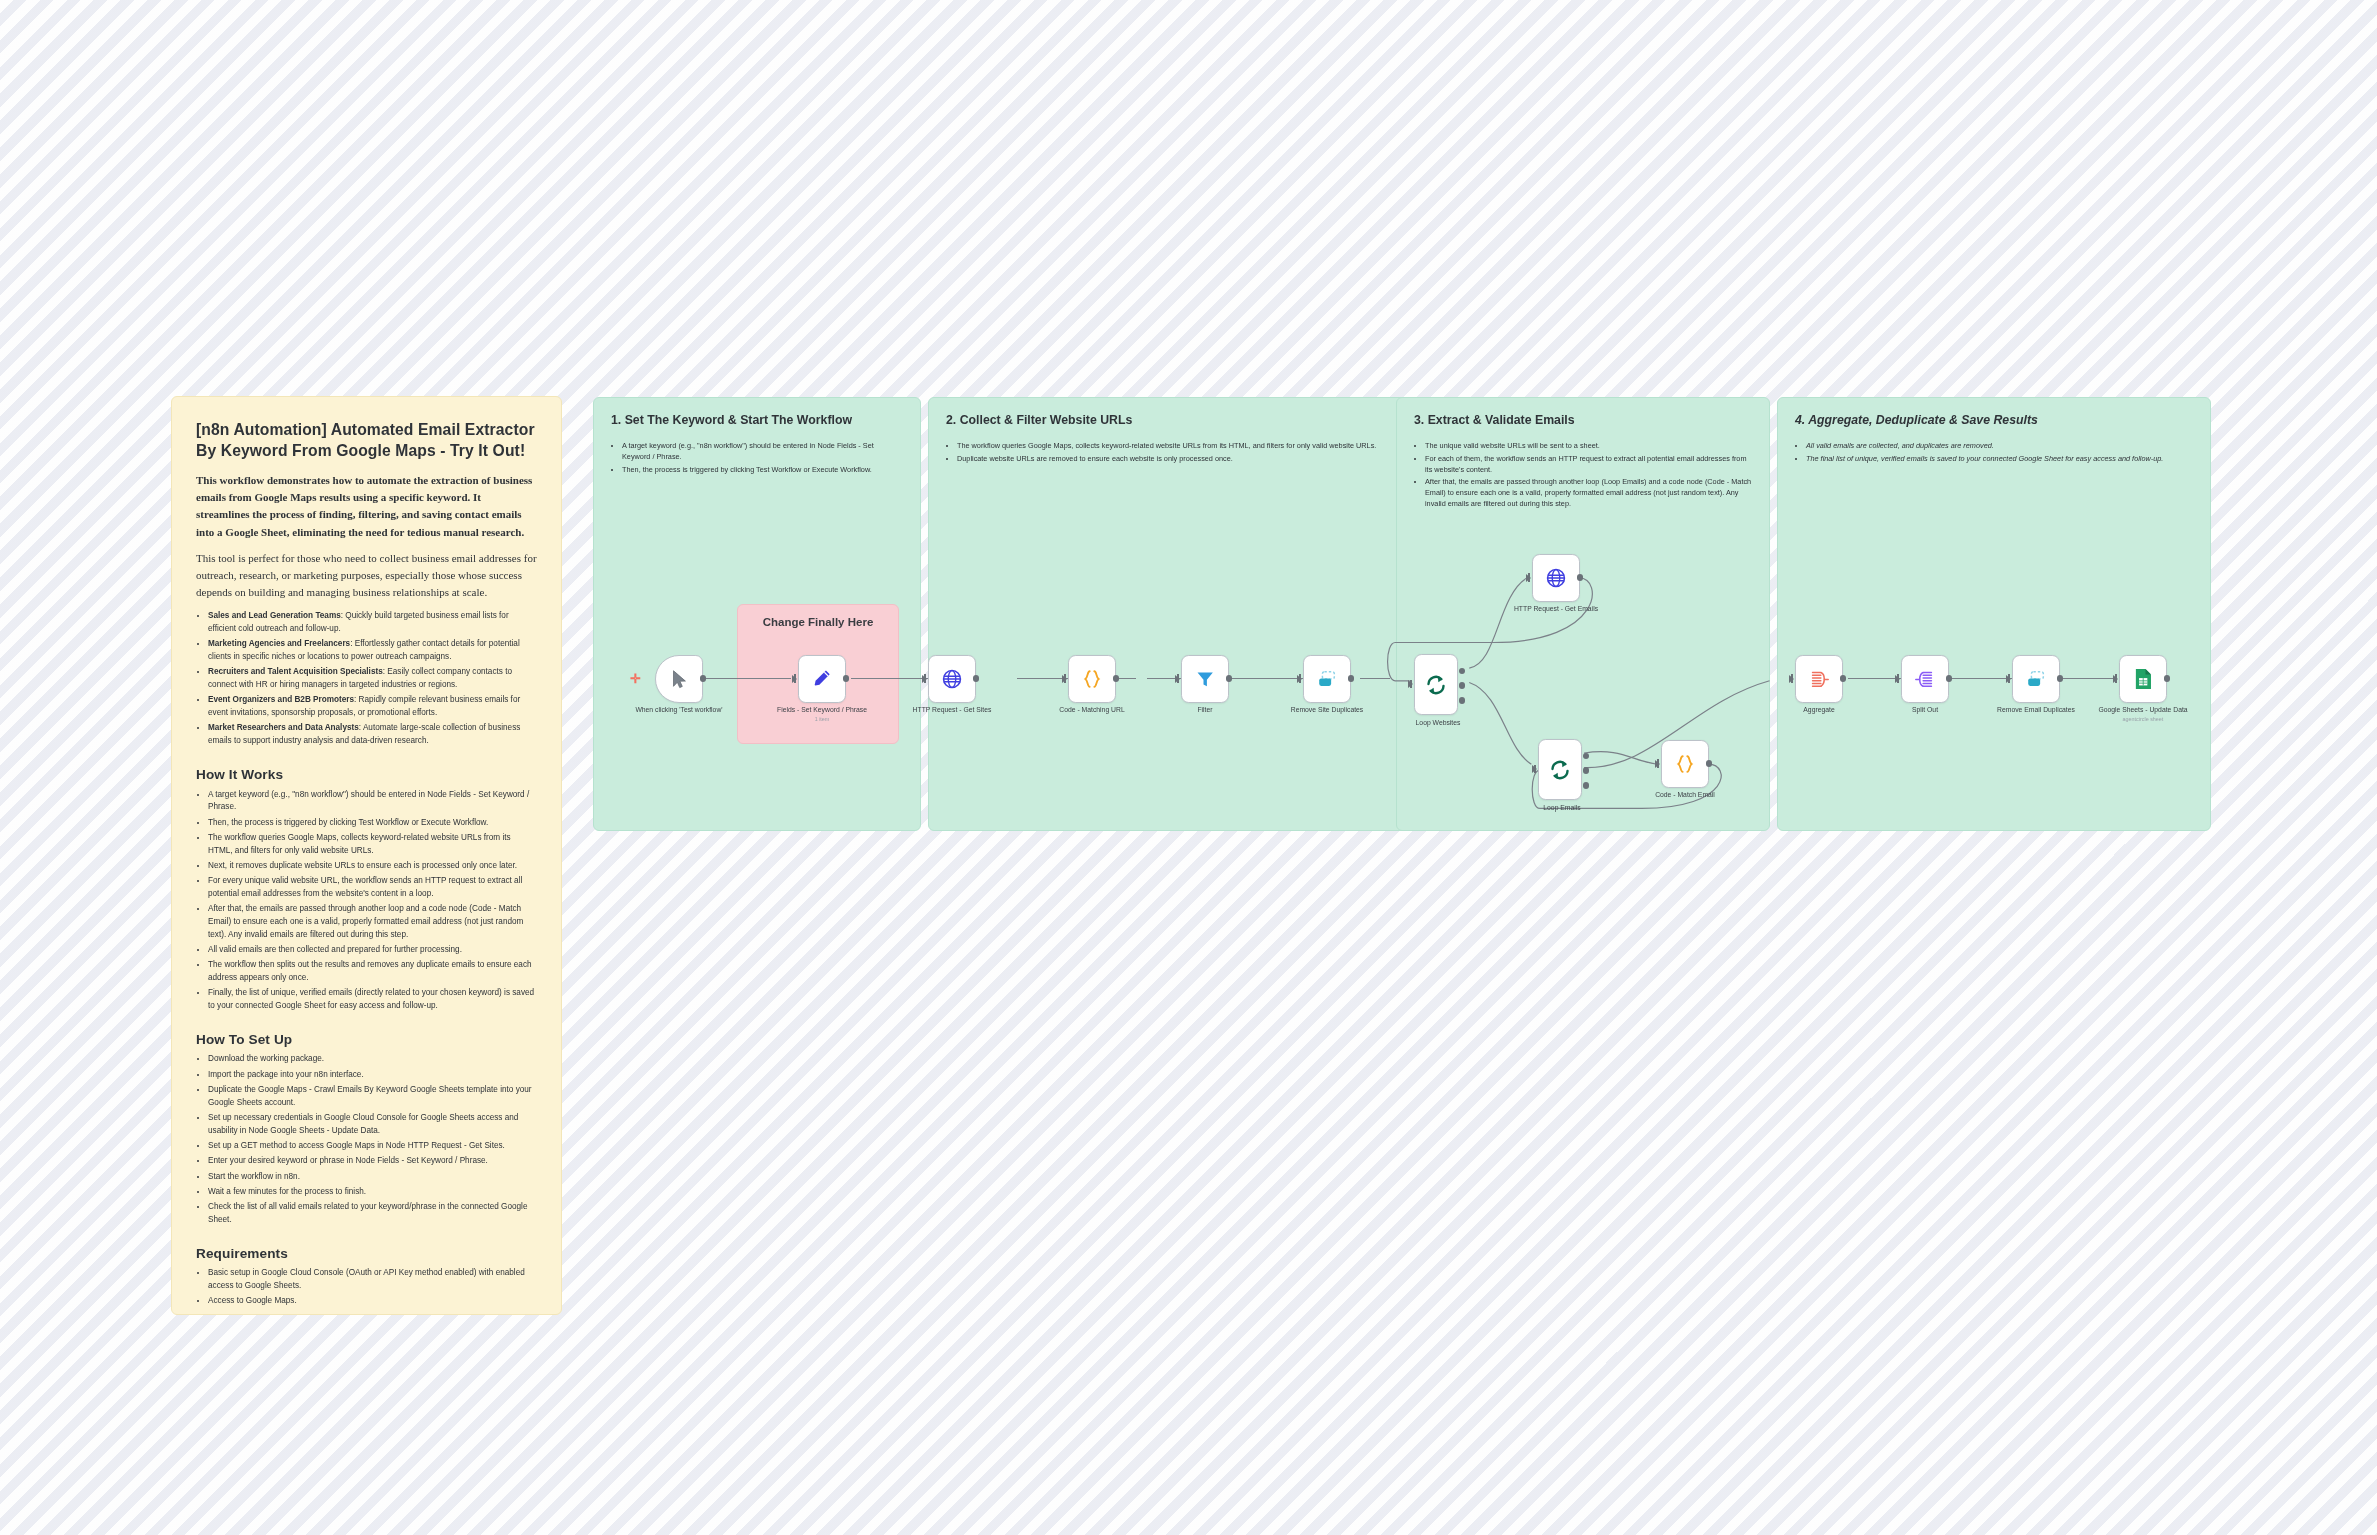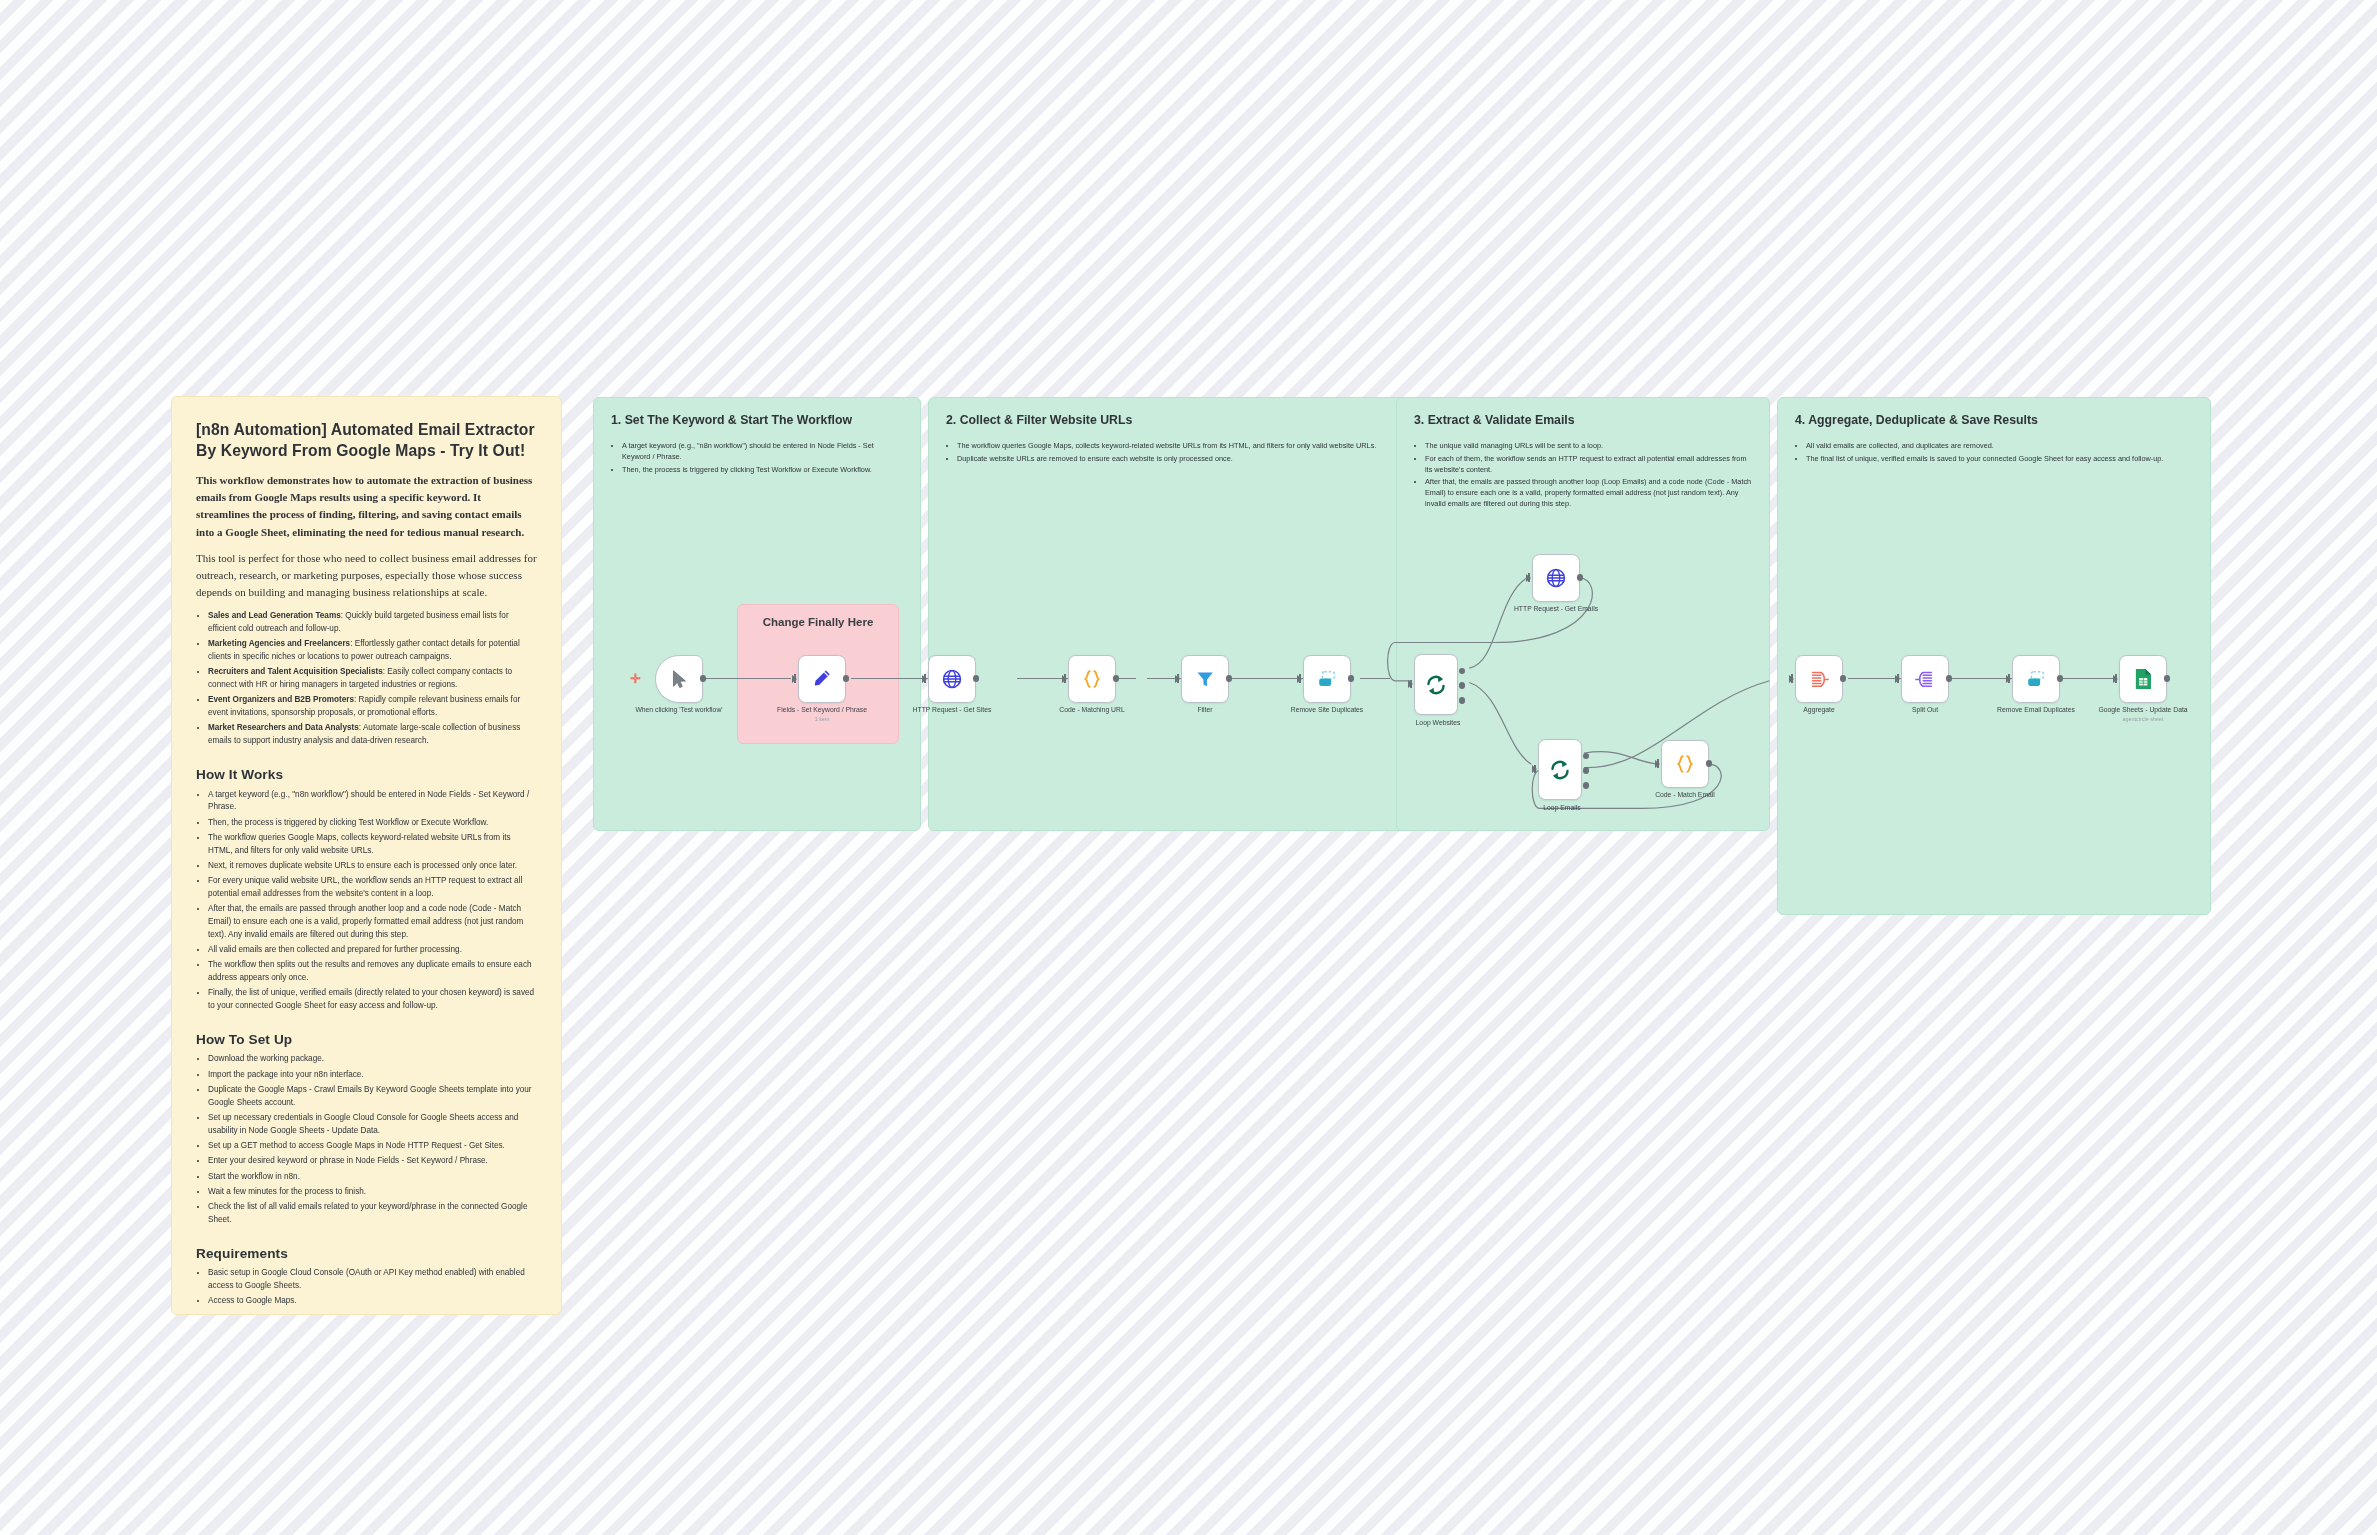--- a/index.html
+++ b/index.html
@@ -264,21 +264,21 @@
       </svg>
       <span class="port in"></span>
       <span class="port out"></span>
     </div>
     <div class="node-label">Remove Site Duplicates</div>
   </div>
 
   <div class="sticky sticky-green" style="left:1396px; top:397px; width:374px; height:434px;">
     <div class="sec-title">3. Extract &amp; Validate Emails</div>
     <ul class="sec-ul" id="sec3-list">
-        <li>The unique valid managing URLs will be sent to a loop.</li>
+        <li>The unique valid website URLs will be sent to a sheet.</li>
         <li>For each of them, the workflow sends an HTTP request to extract all potential email addresses from its website's content.</li>
         <li>After that, the emails are passed through another loop (Loop Emails) and a code node (Code - Match Email) to ensure each one is a valid, properly formatted email address (not just random text). Any invalid emails are filtered out during this step.</li>
       </ul>
   </div>
 
   <svg class="wire-svg" style="left:0; top:0; width:2377px; height:1536px;" viewBox="0 0 2794 1805" width="2377" height="1536">
 
     <path d="M1727,785 C1760,780 1760,700 1795,679"></path>
 
     <path d="M1856,679 C1885,679 1885,755 1755,755 L1640,755 C1628,755 1628,800 1640,800 L1657,800"></path>
@@ -342,21 +342,21 @@
       <svg class="ico" width="22" height="22" viewBox="0 0 24 24">
         <path d="M9.5 3.5 C6.8 3.5 7.6 10.2 4.8 12 C7.6 13.8 6.8 20.5 9.5 20.5" fill="none" stroke="#f5a623" stroke-width="2" stroke-linecap="round"></path>
         <path d="M14.5 3.5 C17.2 3.5 16.4 10.2 19.2 12 C16.4 13.8 17.2 20.5 14.5 20.5" fill="none" stroke="#f5a623" stroke-width="2" stroke-linecap="round"></path>
       </svg>
       <span class="port in"></span>
       <span class="port out"></span>
     </div>
     <div class="node-label">Code - Match Email</div>
   </div>
 
-  <div class="sticky sticky-green" style="left:1777px; top:397px; width:434px; height:518px;">
+  <div class="sticky sticky-green" style="left:1777px; top:397px; width:434px; height:434px;font-style:italic;">
     <div class="sec-title">4. Aggregate, Deduplicate &amp; Save Results</div>
     <ul class="sec-ul" id="sec4-list">
         <li>All valid emails are collected, and duplicates are removed.</li>
         <li>The final list of unique, verified emails is saved to your connected Google Sheet for easy access and follow-up.</li>
       </ul>
   </div>
 
   <div class="wire" style="left:1848px; top:678px; width:56px;"></div>
   <div class="wire" style="left:1915px; top:678px; width:102px;"></div>
   <div class="wire" style="left:2029px; top:678px; width:87px;"></div>

